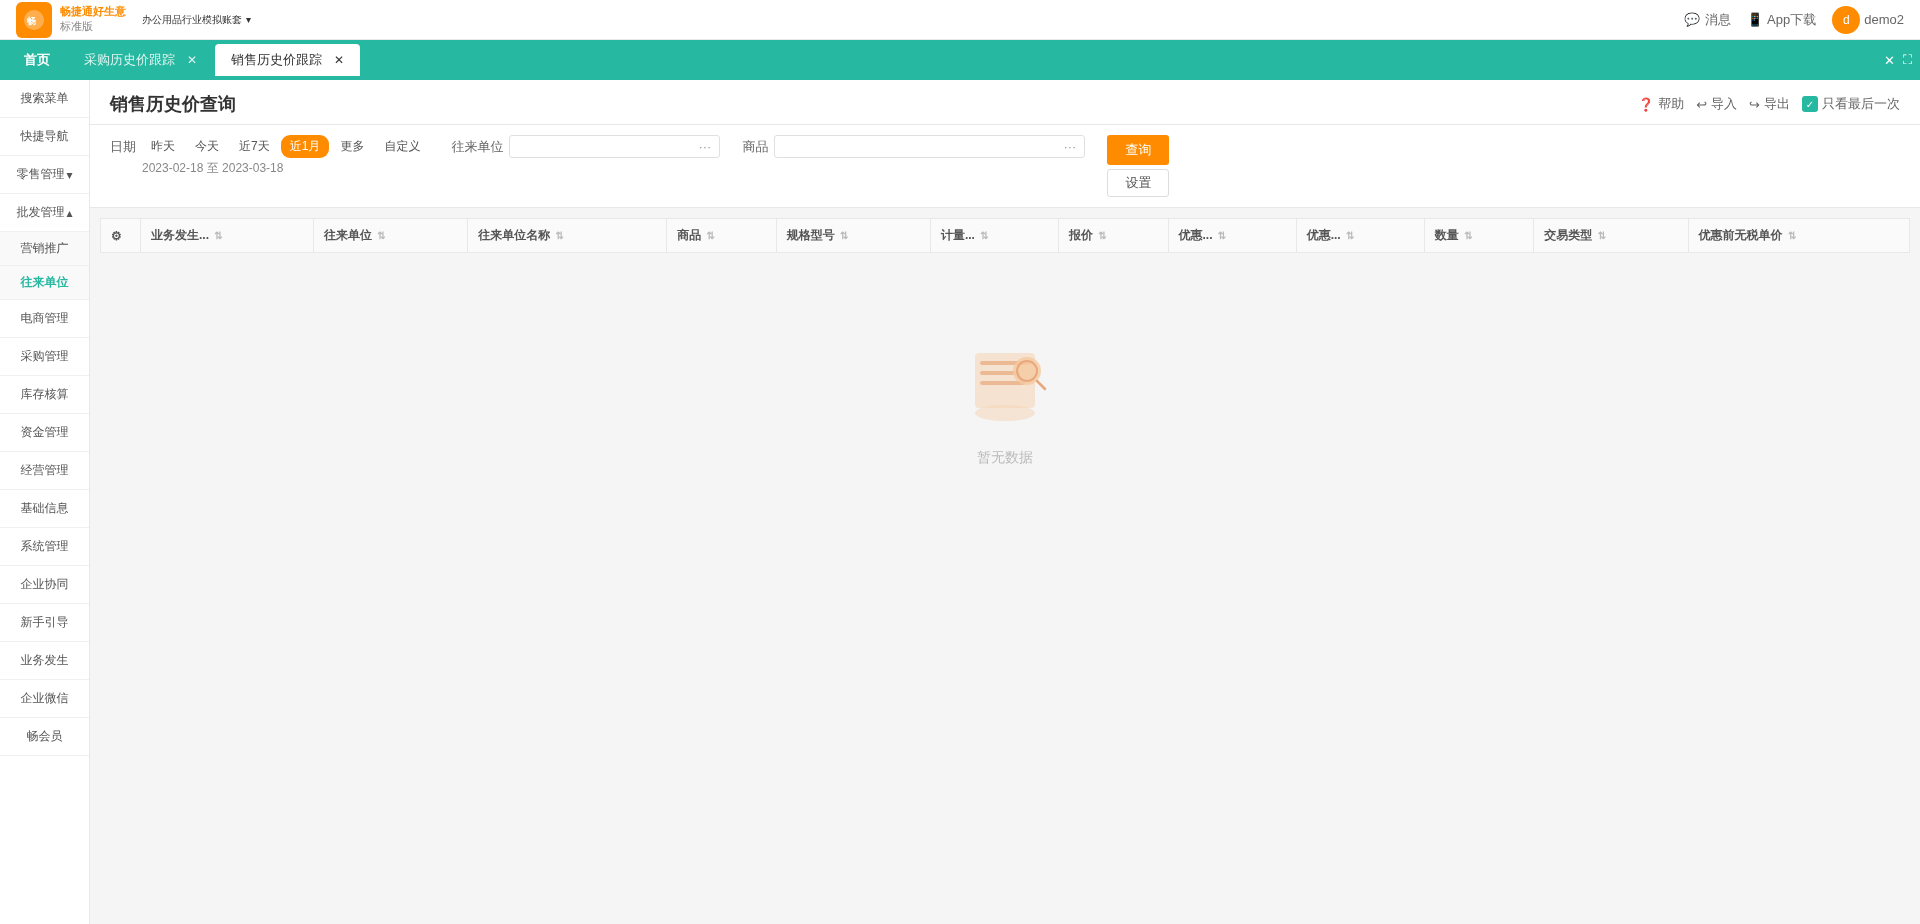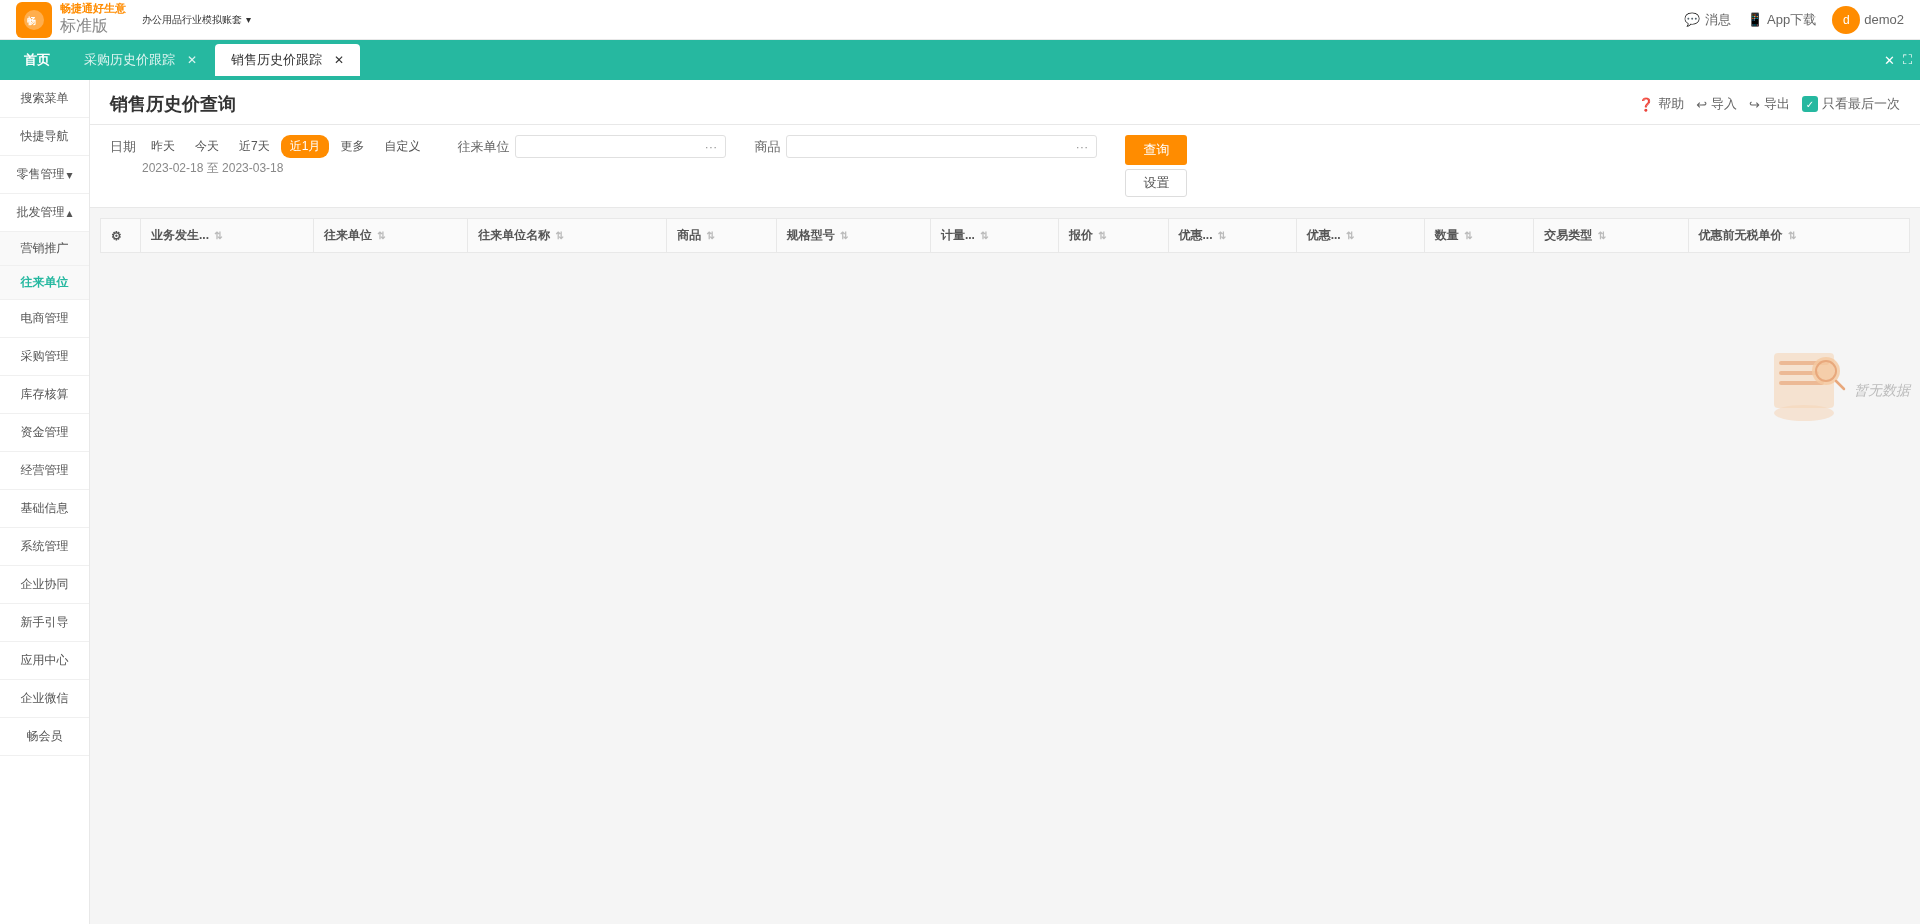--- a/index.html
+++ b/index.html
@@ -52,42 +52,42 @@
     .btn-settings { background: white; color: #555; border: 1px solid #ddd; padding: 4px 12px; border-radius: 3px; font-size: 13px; cursor: pointer; }
 
     
     .table-wrap { flex: 1; overflow: auto; padding: 10px; }
     .data-table { width: 100%; background: white; border-collapse: collapse; }
     .data-table th { background: #fafafa; border: 1px solid #e8e8e8; padding: 8px 10px; font-size: 12px; color: #555; text-align: left; white-space: nowrap; cursor: pointer; }
     .th-gear { width: 40px; text-align: center; }
     .sort-icon { color: #bbb; font-size: 10px; margin-left: 2px; }
 
     
-    .empty-state { display: flex; flex-direction: row; align-items: center; justify-content: flex-end; padding: 80px 0; font-style: italic; }
+    .empty-state { display: flex; flex-direction: column; align-items: center; justify-content: flex-end; padding: 80px 0; }
     .empty-icon { width: 100px; height: 100px; margin-bottom: 16px; }
     .empty-text { color: #bbb; font-size: 14px; }
 
     
     ::-webkit-scrollbar { width: 6px; height: 6px; }
     ::-webkit-scrollbar-thumb { background: #ccc; border-radius: 3px; }
   </style>
 </head>
 <body>
 
 <div class="top-bar">
   <div class="top-bar-left">
     <div class="logo">
       <svg width="22" height="22" viewBox="0 0 22 22" fill="none">
         <circle cx="11" cy="11" r="10" fill="#fff" opacity="0.3"></circle>
         <text x="4" y="15" font-size="9" fill="white" font-weight="bold">畅</text>
       </svg>
     </div>
     <div style="display:flex;flex-direction:column;">
       <span class="logo-text">畅捷通好生意</span>
-      <span style="font-size:16px;color:#888;">标准版</span>
+      <span style="font-size:11px;color:#888;">标准版</span>
     </div>
     <div class="dropdown-selector">
       <span>办公用品行业模拟账套</span>
       <span>▾</span>
     </div>
   </div>
   <div class="top-bar-right">
     <span class="icon-btn">
       <span>💬</span>
       <span>消息</span>
@@ -136,21 +136,21 @@
     <div class="sidebar-sub sidebar-sub-item active">往来单位</div>
     <div class="sidebar-item">电商管理</div>
     <div class="sidebar-item">采购管理</div>
     <div class="sidebar-item">库存核算</div>
     <div class="sidebar-item">资金管理</div>
     <div class="sidebar-item">经营管理</div>
     <div class="sidebar-item">基础信息</div>
     <div class="sidebar-item">系统管理</div>
     <div class="sidebar-item">企业协同</div>
     <div class="sidebar-item">新手引导</div>
-    <div class="sidebar-item">应用中心</div>
+    <div class="sidebar-item">业务发生</div>
     <div class="sidebar-item">企业微信</div>
     <div class="sidebar-item">畅会员</div>
   </div>
 
   <div class="content">
 
     <div class="page-header">
       <div class="page-title">销售历史价查询</div>
       <div class="page-actions">
         <span>
@@ -166,21 +166,21 @@
           <span>导出</span>
         </span>
         <span class="only-last">
           <div class="checkbox-teal">✓</div>
           <span>只看最后一次</span>
         </span>
       </div>
     </div>
 
     <div style="background:white;padding:10px 20px;border-bottom:1px solid #e8e8e8;flex-shrink:0;">
-      <div style="display:flex;align-items:flex-start;gap:28px;flex-wrap:wrap;">
+      <div style="display:flex;align-items:flex-start;gap:22px;flex-wrap:wrap;">
 
         <div style="display:flex;align-items:flex-start;gap:6px;">
           <span style="color:#666;font-size:13px;margin-top:3px;">日期</span>
           <div style="display:flex;flex-direction:column;gap:2px;">
             <div style="display:flex;align-items:center;gap:2px;">
               <span class="date-btn">昨天</span>
               <span class="date-btn">今天</span>
               <span class="date-btn">近7天</span>
               <span class="date-btn active">近1月</span>
               <span class="date-btn">更多</span>

